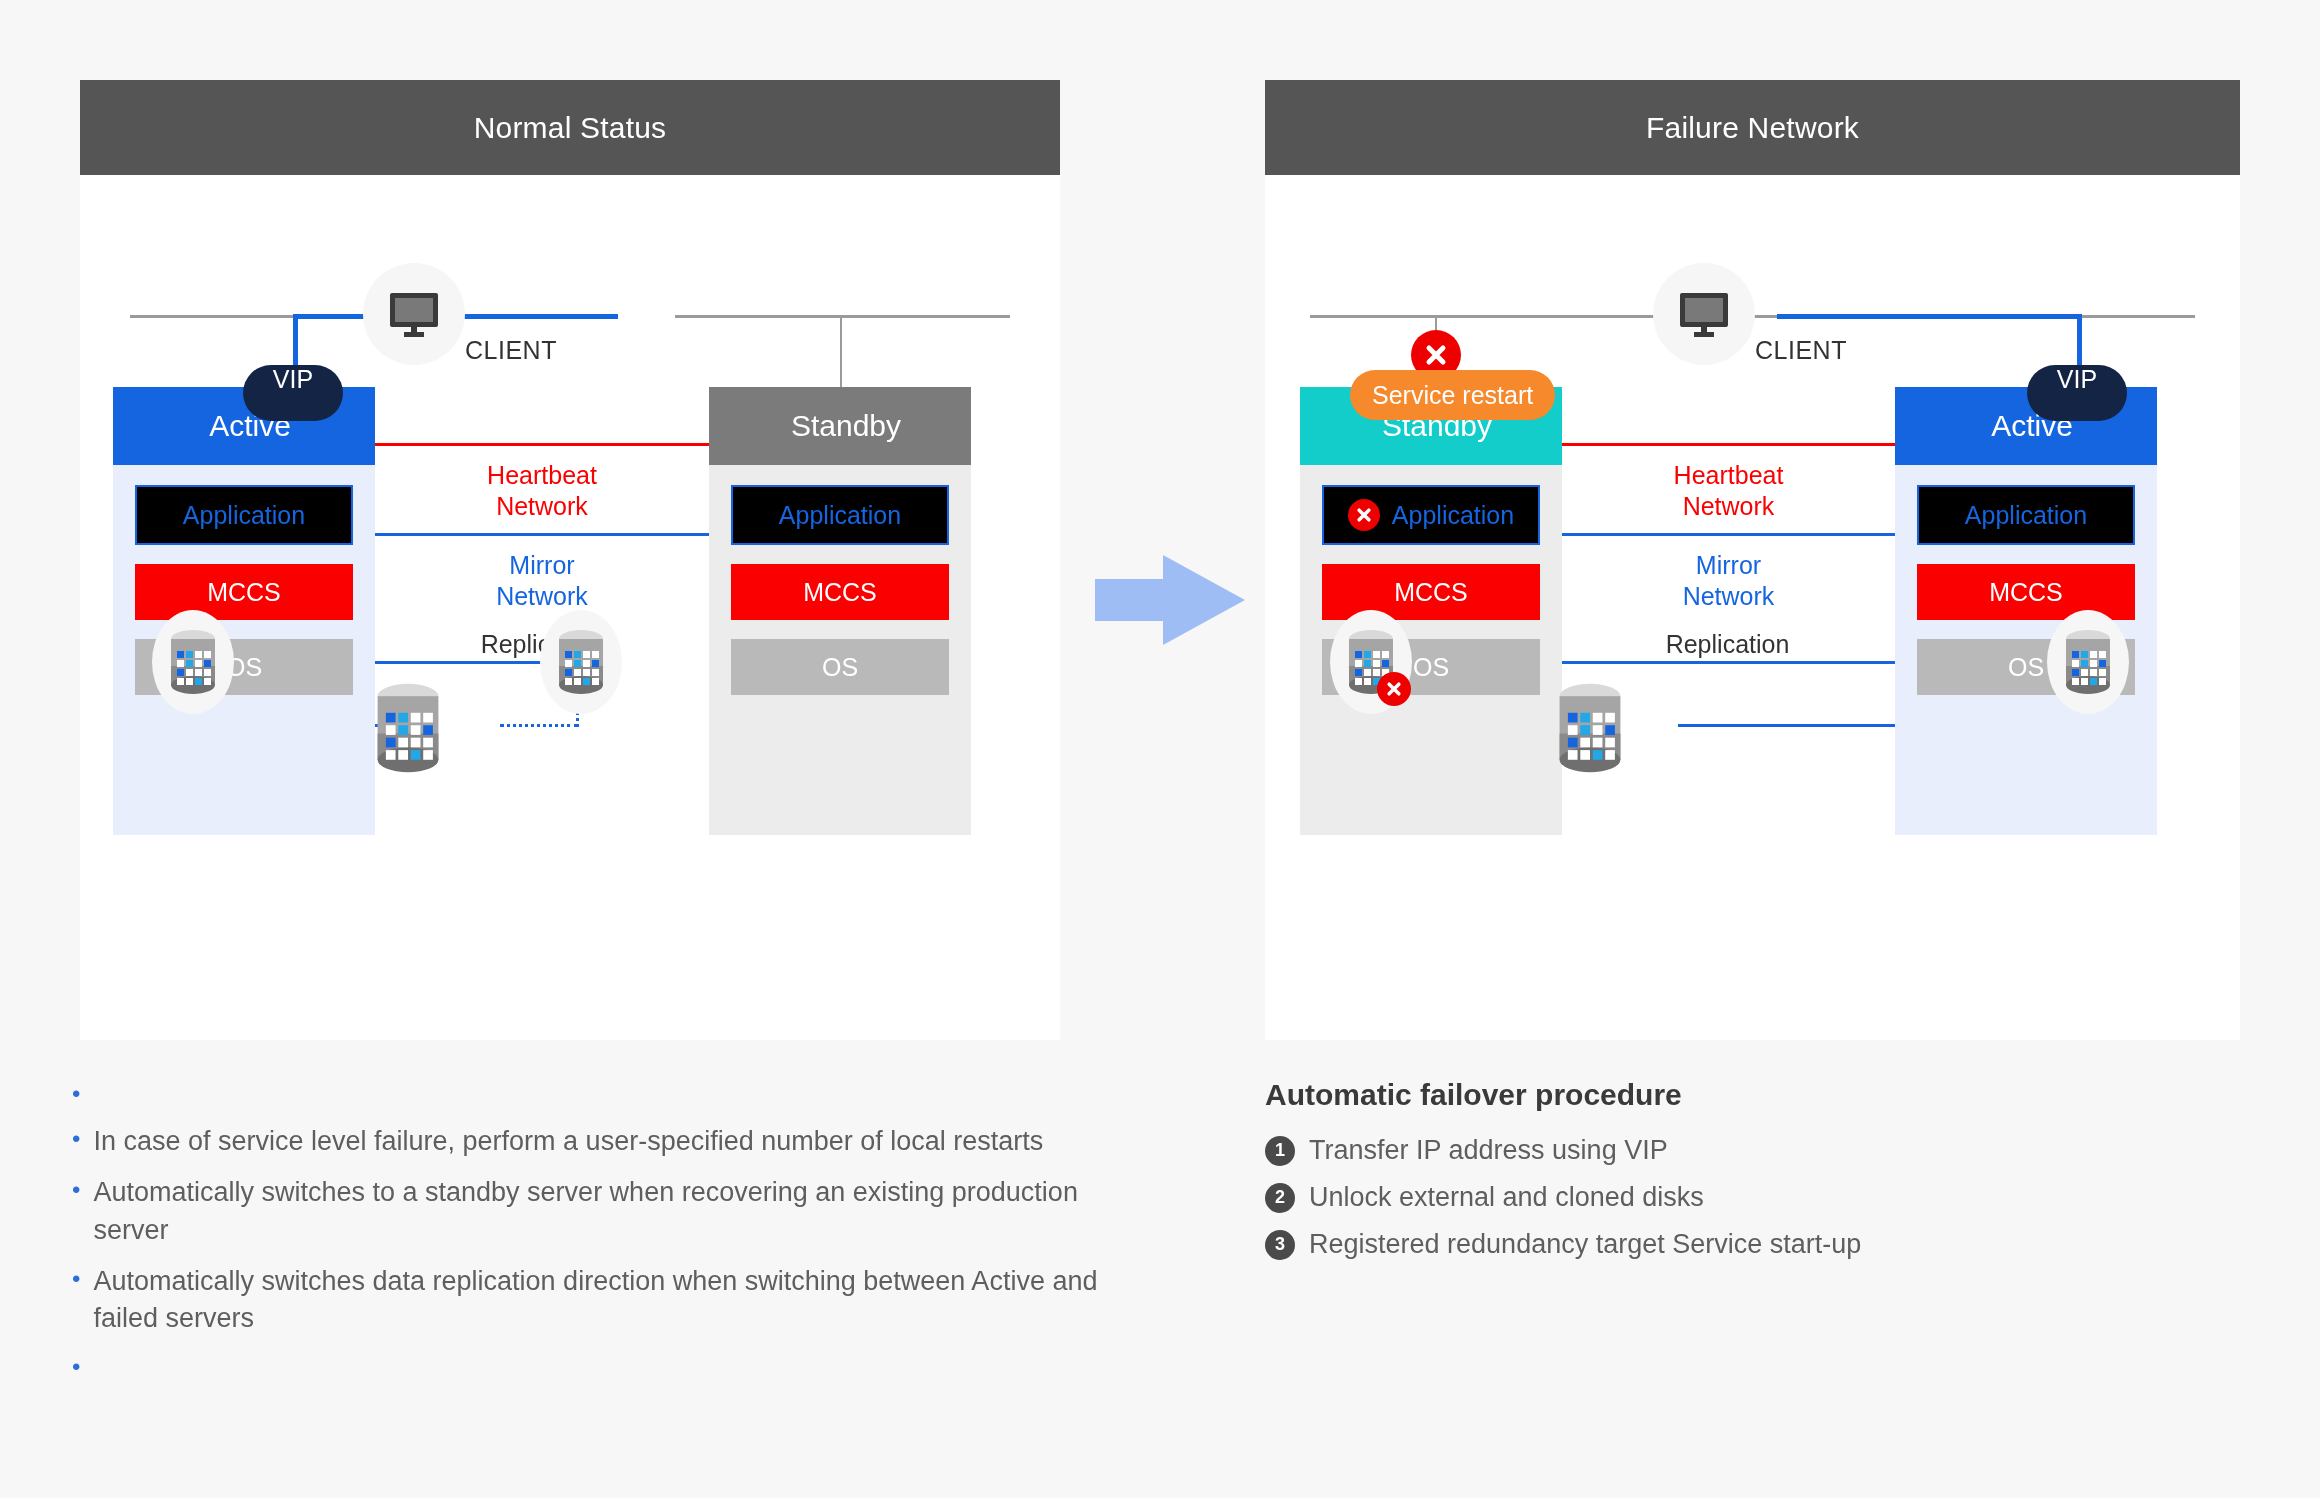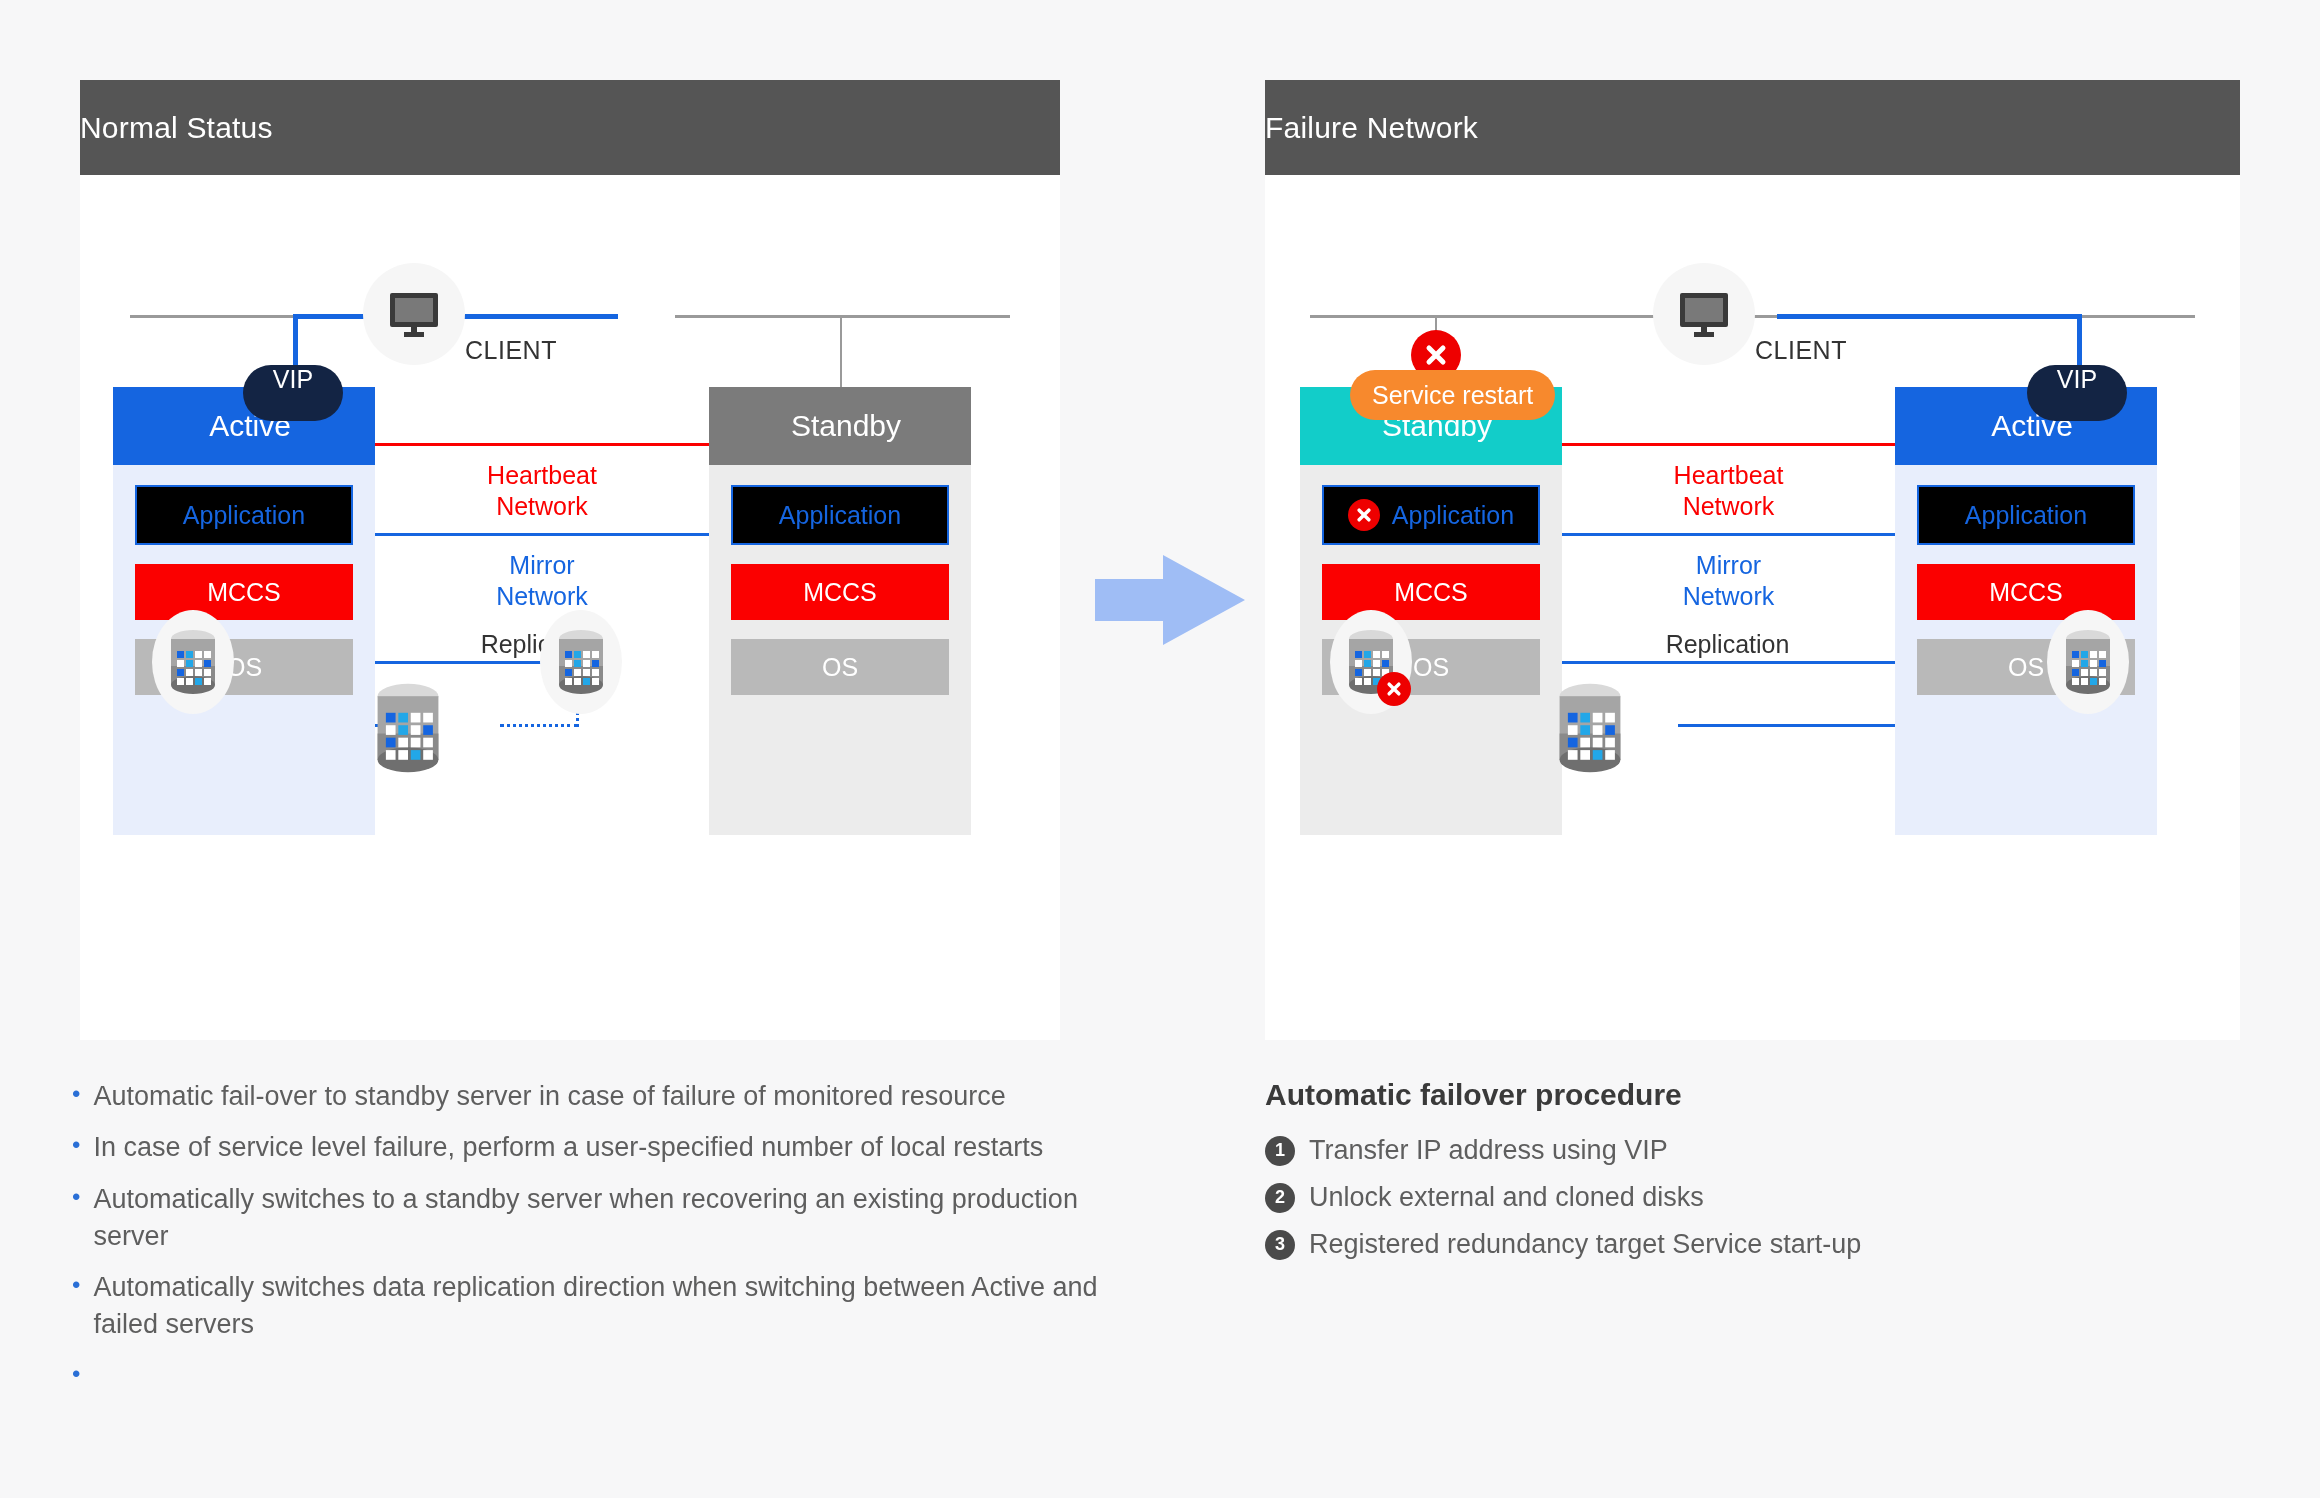--- a/index.html
+++ b/index.html
@@ -6,21 +6,21 @@
   body{
     width:2320px;height:1498px;
     background:#f7f7f8;
     font-family:"Liberation Sans","DejaVu Sans",sans-serif;
     overflow:hidden;
     position:relative;
   }
   .panel{position:absolute;background:#ffffff;}
   .panel-header{
     background:#555555;color:#ffffff;
-    display:flex;align-items:center;justify-content:flex-start;
+    display:flex;align-items:center;justify-content:center;
     font-size:30px;font-weight:400;letter-spacing:.2px;
   }
   .panel-body{position:relative;background:#ffffff;width:100%;}
 
   
   .bus{position:absolute;height:3px;background:#9a9a9a;}
   .bus-blue{position:absolute;height:5px;background:#1565e0;}
   .vline-gray{position:absolute;width:2px;background:#9a9a9a;}
   .vline-blue{position:absolute;width:5px;background:#1565e0;}
 
@@ -520,21 +520,20 @@
         <rect x="37" y="50" width="7" height="7" fill="#ffffff"></rect>
       </svg>
     </div>
 
   </div>
 </div>
 
 <div class="bullets" style="left:72px;top:1078px;width:1030px;">
   <div class="bullet">
     <span class="dot">•</span>
-    <span>Automatic fail-over to standby server in case of failure of monitored resource</span>
   </div>
   <div class="bullet">
     <span class="dot">•</span>
     <span>In case of service level failure, perform a user-specified number of local restarts</span>
   </div>
   <div class="bullet">
     <span class="dot">•</span>
     <span>Automatically switches to a standby server when recovering an existing production server</span>
   </div>
   <div class="bullet">

